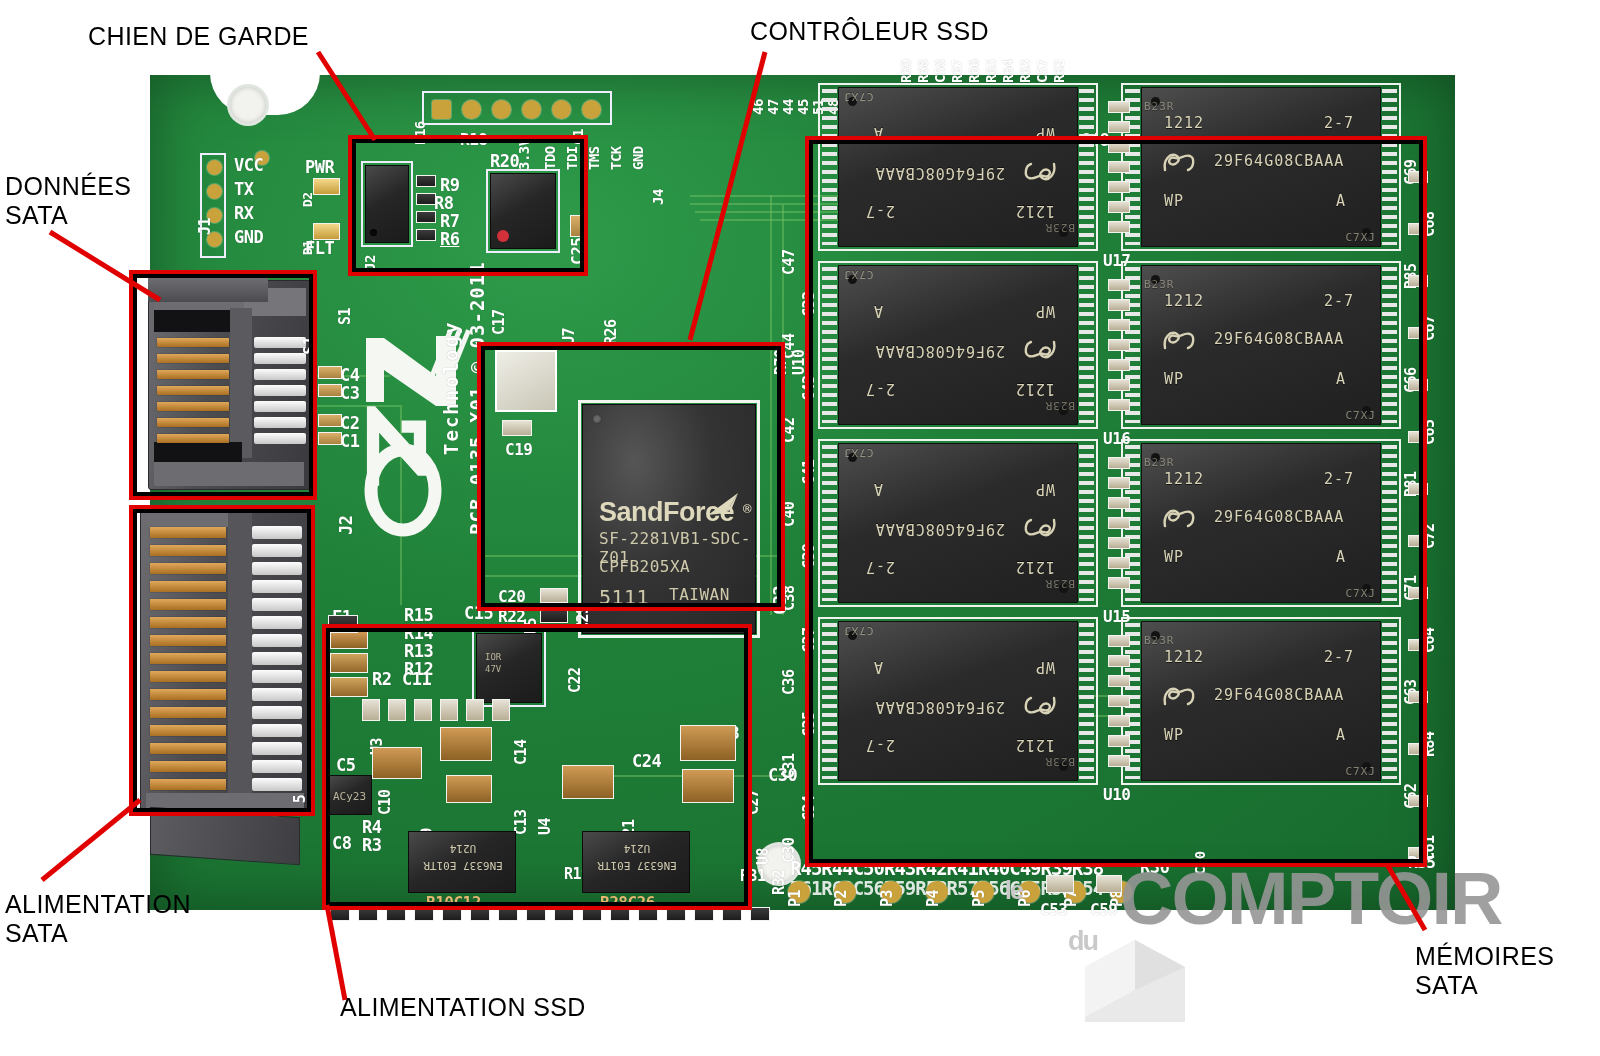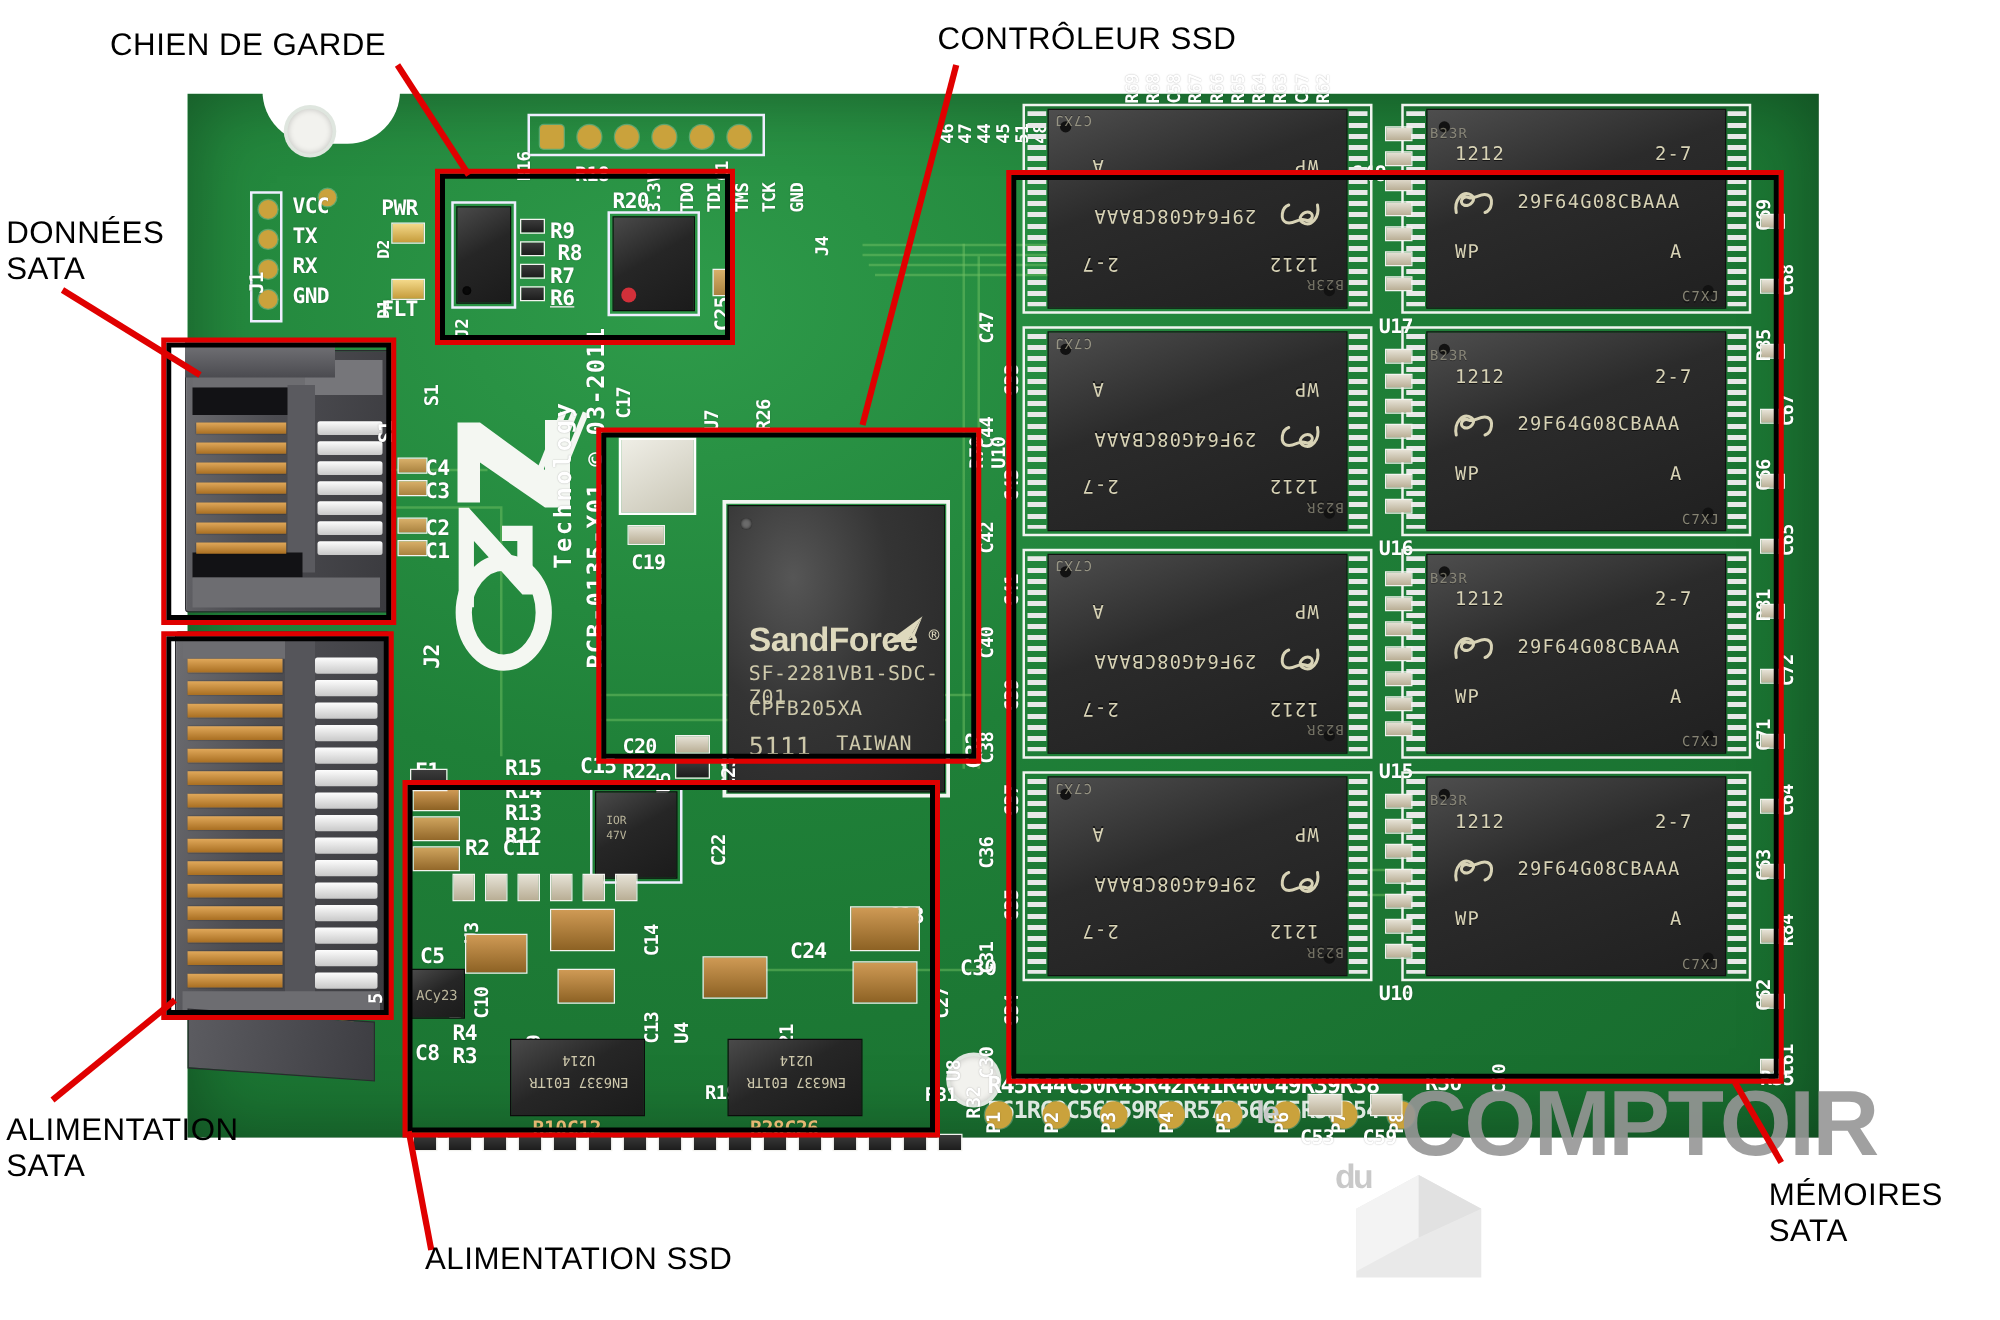--- a/index.html
+++ b/index.html
@@ -238,21 +238,21 @@
     <div class="smd" style="left:168px;top:339px;width:24px;height:13px;"></div>
     <div class="smd" style="left:168px;top:357px;width:24px;height:13px;"></div>
     <div class="silk rot" style="left:186px;top:460px;font-size:17px;">J2</div>
 
     <div class="ic" style="left:215px;top:90px;width:44px;height:78px;">
       <div class="dot" style="left:4px;bottom:6px;"></div>
     </div>
     <div style="position:absolute;left:211px;top:86px;width:52px;height:86px;border:2px solid #eef;"></div>
     <div class="silk rot" style="left:212px;top:196px;font-size:14px;">J2</div>
     <div class="silk" style="left:290px;top:100px;font-size:17px;">R9</div>
-    <div class="silk" style="left:296px;top:118px;font-size:17px;">R8</div>
+    <div class="silk" style="left:284px;top:118px;font-size:17px;">R8</div>
     <div class="silk" style="left:290px;top:136px;font-size:17px;">R7</div>
     <div class="silk" style="left:290px;top:154px;font-size:17px;text-decoration:underline;">R6</div>
     <div class="smd dark" style="left:266px;top:100px;width:20px;height:12px;"></div>
     <div class="smd dark" style="left:266px;top:118px;width:20px;height:12px;"></div>
     <div class="smd dark" style="left:266px;top:136px;width:20px;height:12px;"></div>
     <div class="smd dark" style="left:266px;top:154px;width:20px;height:12px;"></div>
 
     <div class="ic" style="left:340px;top:98px;width:66px;height:76px;">
       <div style="position:absolute;left:6px;bottom:6px;width:12px;height:12px;border-radius:50%;background:#d2303a;"></div>
     </div>

